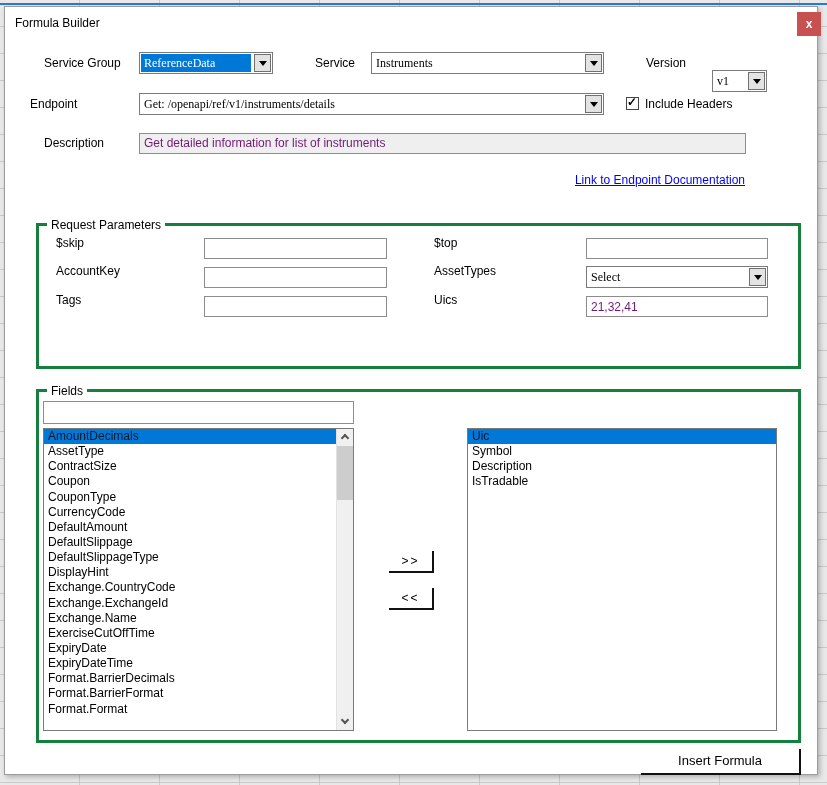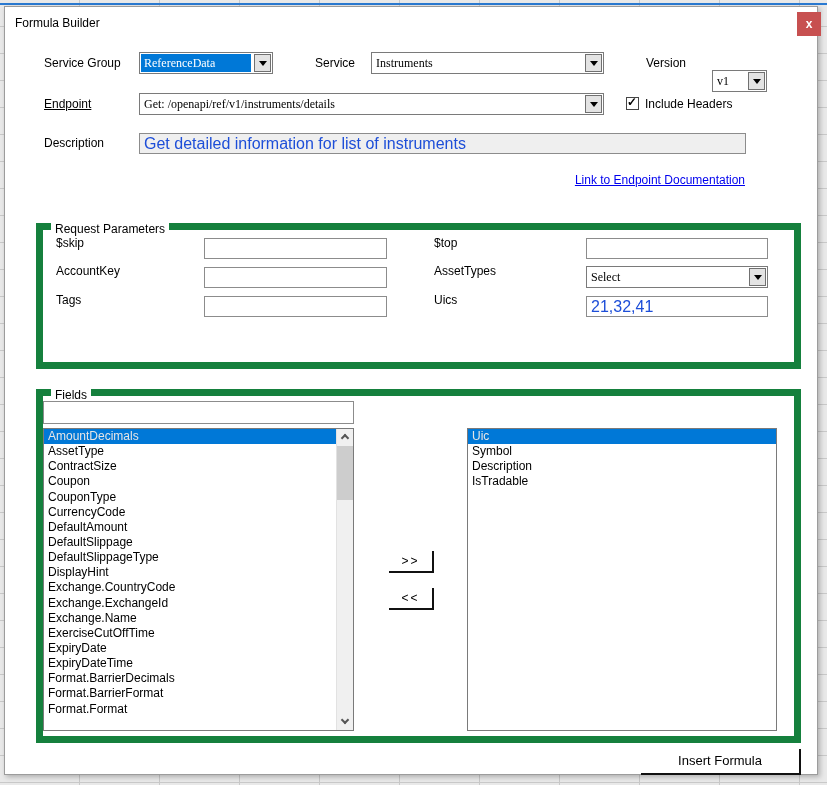--- a/index.html
+++ b/index.html
@@ -48,53 +48,53 @@
   .combo .dbtn .tri {
     position:absolute; left:50%; top:50%; margin:-2px 0 0 -4px;
     width:0; height:0; border-left:4px solid transparent;
     border-right:4px solid transparent; border-top:5px solid #000;
   }
 
   
   .tbox {
     position:absolute; height:21px; background:#fff;
     border:1px solid #8c8c8c; font-family:"Liberation Sans",sans-serif;
-    font-size:16px; padding:0 4px; color:#1d4ed8;
+    font-size:12px; padding:0 4px; color:#701a75;
   }
   .tbox.ro { background:#efefef; }
 
   
   .cb {
     position:absolute; width:13px; height:13px; background:#fff;
     border:1px solid #454545;
   }
   .cb .mark { position:absolute; left:0px; top:-3px; font-size:12px; font-weight:bold; }
 
   .link {
     position:absolute; color:#0000ee; text-decoration:underline;
     font-size:12px; white-space:nowrap; cursor:pointer;
   }
 
   
-  .group { position:absolute; border:7px solid #15803d; }
+  .group { position:absolute; border:3px solid #15803d; }
   .group .gl {
     position:absolute; top:-8px; left:8px; background:#fff;
     padding:0 4px; font-size:12px; white-space:nowrap;
   }
 
   
   .list {
     position:absolute; background:#fff; border:1px solid #7a7a7a;
     overflow:hidden;
   }
   .li {
     height:15.15px; line-height:15.15px; font-size:12px;
     padding:0 4px; white-space:nowrap; overflow:hidden;
   }
-  .li.sel { background:#0078d7; color:#e5e5e5; }
+  .li.sel { background:#0078d7; color:#0f172a; }
 
   
   .sb {
     position:absolute; top:0; right:0; bottom:0; width:17px;
     background:#f0f0f0; border-left:1px solid #e2e2e2;
   }
   .sb .arrow { position:absolute; left:0; width:17px; height:17px; }
   .sb .arrow.up { top:0; }
   .sb .arrow.down { bottom:0; }
   .chev {
@@ -141,21 +141,21 @@
   </div>
 
   <div class="lbl" style="left:641px; top:49px;">Version</div>
   <div class="combo" style="left:691px; top:63px; width:55px;margin-left:16px;">
     <div class="txt">v1</div>
     <div class="dbtn">
         <span class="tri"></span>
       </div>
   </div>
 
-  <div class="lbl" style="left:39px; top:90px;text-decoration:underline;">Endpoint</div>
+  <div class="lbl" style="left:25px; top:90px;">Endpoint</div>
   <div class="combo" style="left:134px; top:86px; width:465px;">
     <div class="txt">Get: /openapi/ref/v1/instruments/details</div>
     <div class="dbtn">
         <span class="tri"></span>
       </div>
   </div>
 
   <div class="cb" style="left:621px; top:90px;">
     <span class="mark">✓</span>
   </div>

